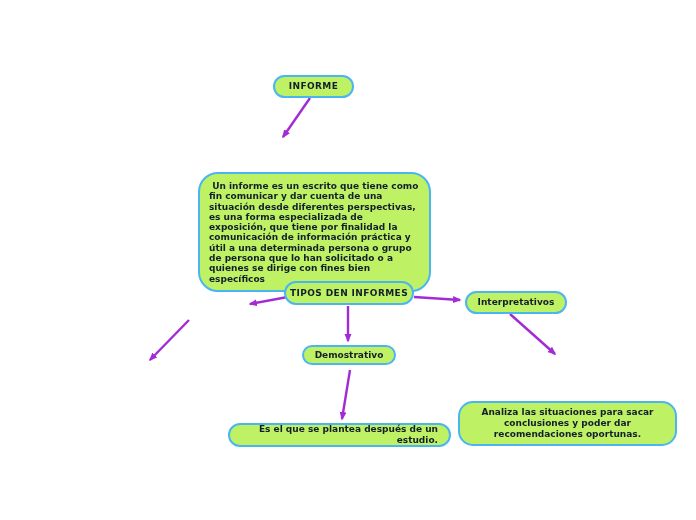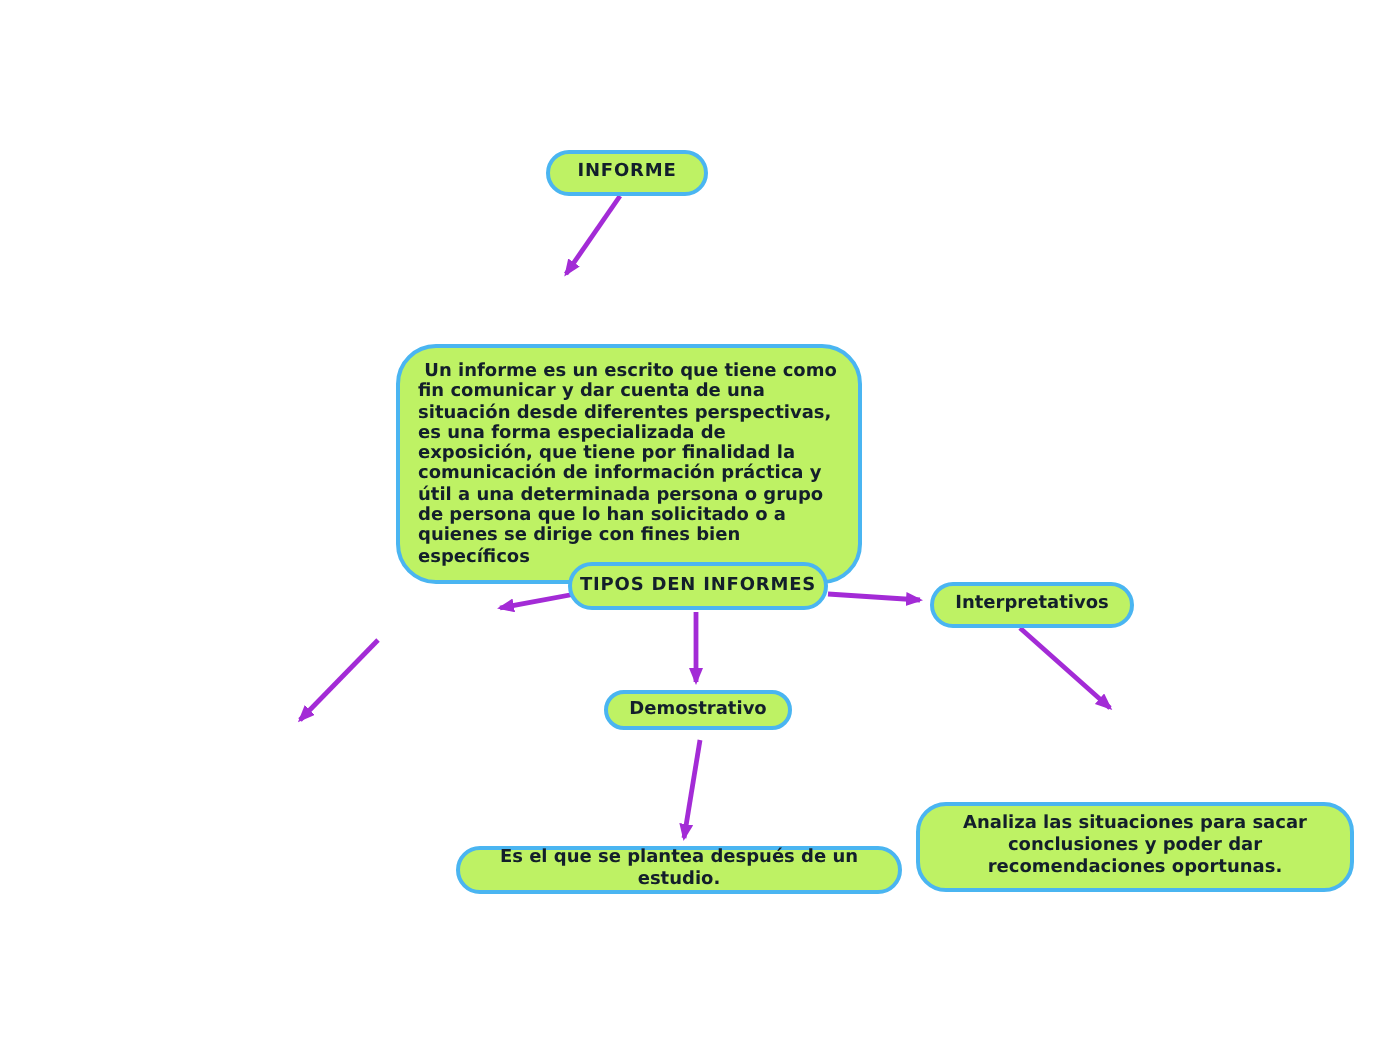--- a/index.html
+++ b/index.html
@@ -60,21 +60,21 @@
 
   
   #n-informe        { left: 273px; top: 75px;  width: 81px;  height: 23px; }
   #n-definition     { left: 198px; top: 140px; width: 233px; min-height: 93px; }
   #n-tipos          { left: 284px; top: 281px; width: 130px; height: 24px; text-align: right; }
   #n-expositivos    { left: 155px; top: 297px; width: 89px;  height: 23px; }
   #n-interpretativos{ left: 465px; top: 291px; width: 102px; height: 23px; }
   #n-demostrativo   { left: 302px; top: 345px; width: 94px;  height: 20px; }
   #n-expo-desc      { left: 10px;  top: 364px; width: 236px; min-height: 31px; }
   #n-inter-desc     { left: 458px; top: 357px; width: 219px; min-height: 44px; margin-top: 44px; }
-  #n-demo-desc      { left: 228px; top: 423px; width: 223px; height: 24px; border-radius: 12px; }
+  #n-demo-desc      { left: 228px; top: 423px; width: 223px; height: 24px; border-radius: 12px; text-align: right; }
 </style>
 </head>
 <body>
 
 <div class="canvas">
 
   <svg class="edges" viewBox="0 0 696 520">
     <defs>
       <marker id="arrowhead" markerWidth="9" markerHeight="8" refX="7" refY="3.5" orient="auto" markerUnits="userSpaceOnUse">
         <path d="M0,0 L8.5,3.5 L0,7 Z" fill="#a32bd6"></path>

